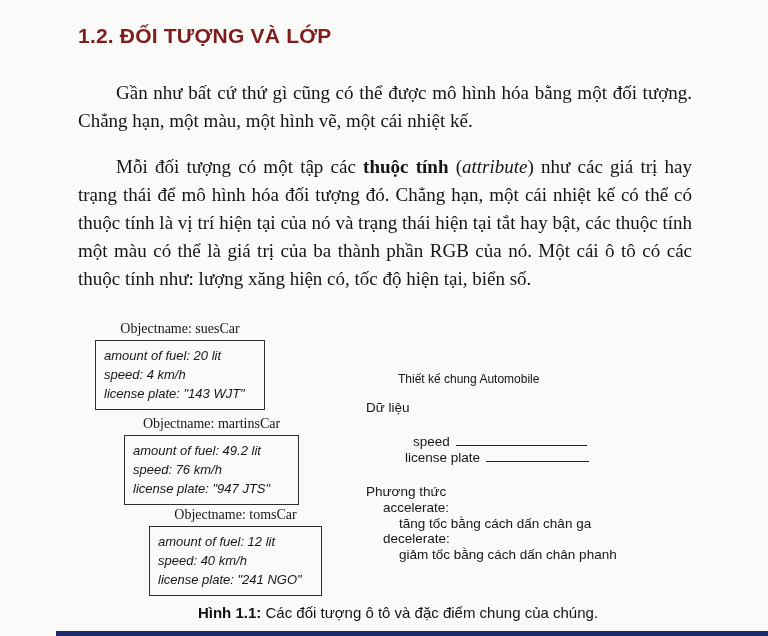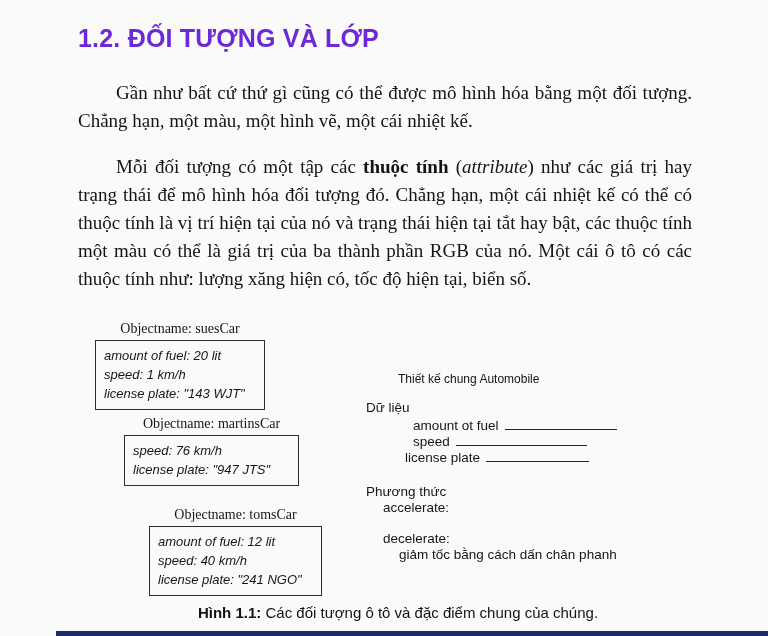--- a/index.html
+++ b/index.html
@@ -7,22 +7,22 @@
     position:relative;
     width:768px;height:636px;
     background:#fafaf9;
     overflow:hidden;
     color:#161616;
     -webkit-font-smoothing:antialiased;
   }
   .heading{
     position:absolute;left:78px;top:24px;width:620px;
     font-family:"Liberation Sans",sans-serif;
-    font-weight:bold;font-size:25px;letter-spacing:0.2px;
-    color:#6d28d9;
+    font-weight:bold;font-size:21px;letter-spacing:0.2px;
+    color:#7f1d1d;
   }
   .body-text{
     position:absolute;left:78px;width:614px;
     font-family:"Liberation Serif",serif;
     font-size:19px;line-height:28px;
     text-align:justify;
     color:#141414;
   }
   .body-text{text-indent:38px;}
   #para1{top:60px;}
@@ -64,53 +64,54 @@
   <div class="heading">1.2. ĐỐI TƯỢNG VÀ LỚP</div>
 
   <p class="body-text" id="para1">Gần như bất cứ thứ gì cũng có thể được mô hình hóa bằng một đối tượng. Chẳng hạn, một màu, một hình vẽ, một cái nhiệt kế.</p>
 
   <p class="body-text" id="para2"><span>Mỗi đối tượng có một tập các </span><b>thuộc tính</b><span> (</span><i>attribute</i><span>) như các giá trị hay trạng thái để mô hình hóa đối tượng đó. Chẳng hạn, một cái nhiệt kế có thể có thuộc tính là vị trí hiện tại của nó và trạng thái hiện tại tắt hay bật, các thuộc tính một màu có thể là giá trị của ba thành phần RGB của nó. Một cái ô tô có các thuộc tính như: lượng xăng hiện có, tốc độ hiện tại, biển số.</span></p>
 
   <div class="fig obj-group" style="left:95px;top:321px;width:170px;">
     <div class="obj-name">Objectname: suesCar</div>
     <div class="obj-box">
       <div>amount of fuel: 20 lit</div>
-      <div>speed: 1 km/h</div>
+      <div>speed: 4 km/h</div>
       <div>license plate: "143 WJT"</div>
     </div>
   </div>
 
   <div class="fig obj-group" style="left:124px;top:416px;width:175px;">
     <div class="obj-name">Objectname: martinsCar</div>
     <div class="obj-box">
+      <div>amount of fuel: 49.2 lit</div>
       <div>speed: 76 km/h</div>
       <div>license plate: "947 JTS"</div>
     </div>
   </div>
 
   <div class="fig obj-group" style="left:149px;top:507px;width:173px;">
     <div class="obj-name">Objectname: tomsCar</div>
     <div class="obj-box">
       <div>amount of fuel: 12 lit</div>
       <div>speed: 40 km/h</div>
       <div>license plate: "241 NGO"</div>
     </div>
   </div>
 
   <div class="fig cd-title" style="left:398px;top:372px;">Thiết kế chung Automobile</div>
 
   <div class="fig cd-sub" style="left:366px;top:400px;">Dữ liệu</div>
 
-  <div class="fig cd-field" style="left:413px;top:418px;"><span>amount ot fuel</span><span class="u-line" style="width:112px;"></span></div>
   <div class="fig cd-field" style="left:413px;top:434px;"><span>speed</span><span class="u-line" style="width:131px;"></span></div>
   <div class="fig cd-field" style="left:405px;top:450px;"><span>license plate</span><span class="u-line" style="width:103px;"></span></div>
 
   <div class="fig cd-sub" style="left:366px;top:484px;">Phương thức</div>
 
   <div class="fig cd-field" style="left:383px;top:500px;">accelerate:</div>
+  <div class="fig cd-field" style="left:399px;top:516px;">tăng tốc bằng cách dấn chân ga</div>
   <div class="fig cd-field" style="left:383px;top:531px;">decelerate:</div>
   <div class="fig cd-field" style="left:399px;top:547px;">giảm tốc bằng cách dấn chân phanh</div>
 
   <div class="caption"><b>Hình 1.1:</b><span> Các đối tượng ô tô và đặc điểm chung của chúng.</span></div>
 
   <div class="edge-bar"></div>
 
 </div>
 
 </body></html>

